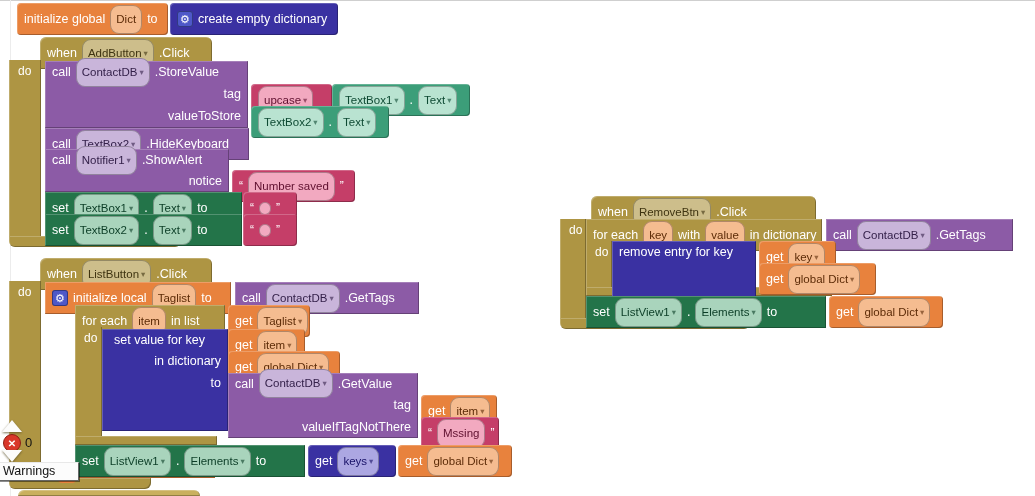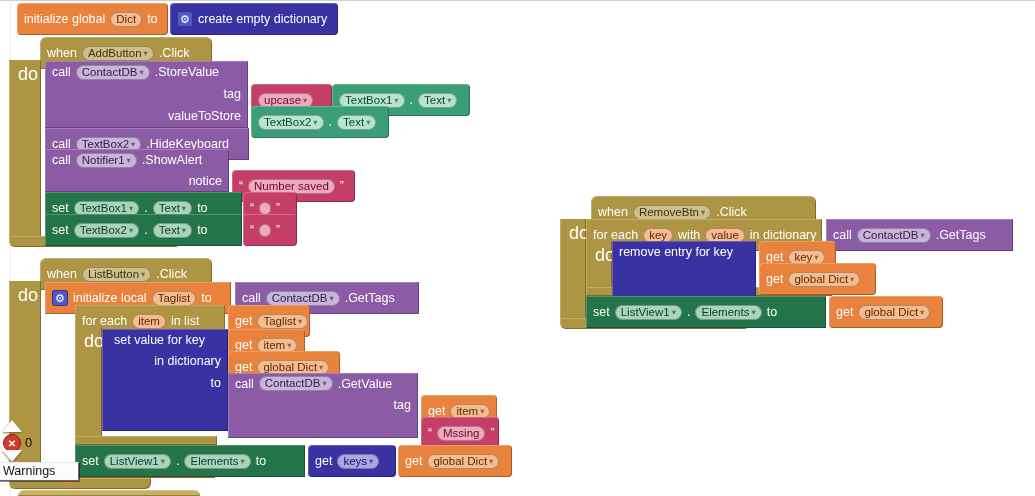--- a/index.html
+++ b/index.html
@@ -17,34 +17,34 @@
   .orange{background:#E8823D;}
   .purple{background:#8C5BA6;}
   .green1{background:#3C9E79;}
   .green2{background:#237449;}
   .pink{background:#C53E68;}
   .indigo{background:#3A31A2;}
   .r{border-radius:4px;}
   .rt{border-radius:6px 6px 0 0;margin-left:31px;}
   .rb{border-radius:0 0 6px 6px;}
 
-  .fld{display:inline-flex;align-items:center;gap:2px;border-radius:9px;padding:0 6px;height:15px;
+  .fld{display:inline-flex;align-items:center;gap:2px;border-radius:9px;padding:0 6px;height:29px;
        font-size:11.5px;line-height:15px;box-shadow:inset 0 0 0 1px rgba(0,0,0,.28);}
   .f-gold{background:#CDBE8B;color:#3F3411;}
   .f-ora{background:#F5BC90;color:#5C2B07;}
   .f-pur{background:#C9B5DA;color:#34214A;}
   .f-grn1{background:#B9E3D1;color:#0E4A33;}
   .f-grn2{background:#A9D4BC;color:#0B3D26;}
   .f-pink{background:#F2A9C0;color:#5E0F2E;}
   .f-ind{background:#ACA7E2;color:#171066;}
   .arr{font-size:8.5px;opacity:.6;}
   .mini{width:12px;min-width:12px;height:13px;padding:0;}
   .q{color:#fff;font-size:12px;}
   .param{position:absolute;right:7px;height:21px;line-height:21px;color:#fff;font-size:12.5px;}
-  .rail{position:absolute;box-sizing:border-box;padding:4px 0 0 9px;color:#fff;font-size:18px;
+  .rail{position:absolute;box-sizing:border-box;padding:4px 0 0 9px;color:#fff;font-size:12px;
         box-shadow:inset 1px 0 0 rgba(255,255,255,.22), inset -1px 0 0 rgba(0,0,0,.28);}
   .bar{position:absolute;}
   .tab::after{content:"";position:absolute;left:13px;bottom:-5px;width:18px;height:5px;
         background:inherit;border-radius:0 0 4px 4px;}
   .gearbox{width:16px;height:16px;min-width:16px;border-radius:3px;background:#4E58C8;color:#fff;
         display:flex;align-items:center;justify-content:center;font-size:11px;
         box-shadow:inset 0 0 0 1px rgba(0,0,0,.35);}
   .tri{width:0;height:0;position:absolute;}
   .tri-up{border-left:10px solid transparent;border-right:10px solid transparent;
         border-bottom:12px solid #fcfcfc;filter:drop-shadow(0 1px 1px rgba(90,80,40,.8));}
@@ -261,21 +261,21 @@
   <div class="blk purple" style="left:228px;top:373px;width:190px;height:65px;">
     <div class="row" style="height:21px;">
       <span>call</span>
       <span class="fld f-pur">
           <span>ContactDB</span>
           <span class="arr">▾</span>
         </span>
       <span>.GetValue</span>
     </div>
     <span class="param" style="top:22px;">tag</span>
-    <span class="param" style="top:60px;margin-left:12px;">valueIfTagNotThere</span>
+    <span class="param" style="top:44px;margin-left:12px;">valueIfTagNotThere</span>
   </div>
   <div class="blk orange r fx" style="left:421px;top:395px;width:76px;height:21px;">
     <span>get</span>
     <span class="fld f-ora">
         <span>item</span>
         <span class="arr">▾</span>
       </span>
   </div>
   <div class="blk pink r fx" style="left:421px;top:417px;width:78px;height:21px;">
     <span class="q">“</span>

